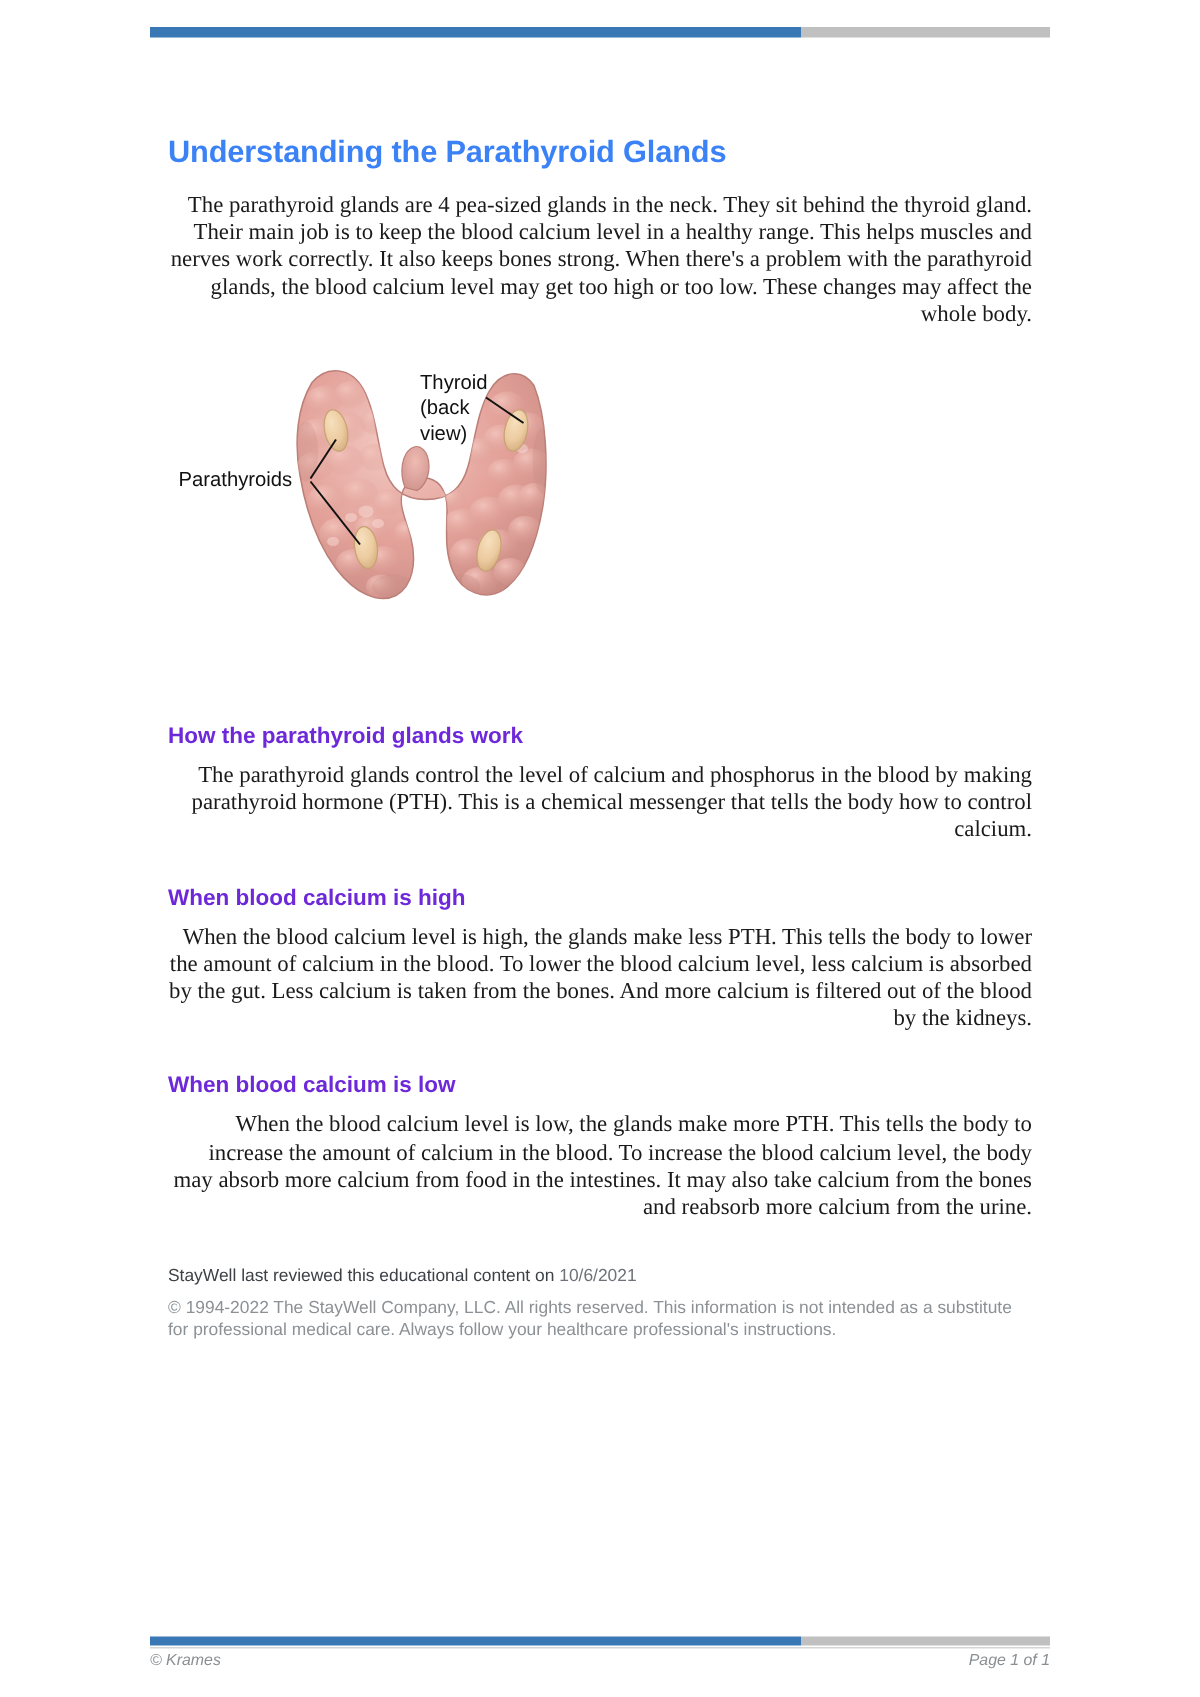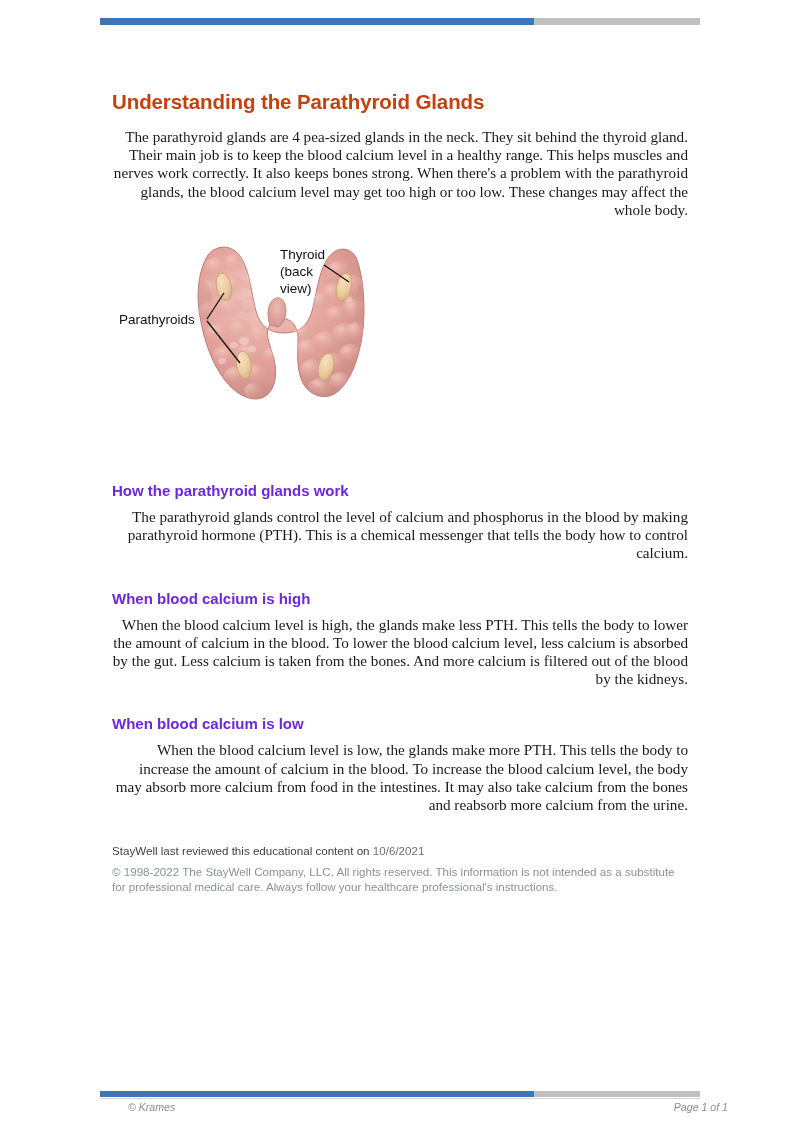--- a/index.html
+++ b/index.html
@@ -33,21 +33,21 @@
     position: absolute;
     left: 112px;
     top: 90px;
     width: 576px;
   }
 
   h1.doc-title {
     font-family: "Liberation Sans", sans-serif;
     font-size: 20.5px;
     font-weight: bold;
-    color: #c2410c;
+    color: #3b82f6;
     margin: 0 0 14px 0;
     letter-spacing: -0.1px;
   }
 
   h2.section-title {
     font-family: "Liberation Sans", sans-serif;
     font-size: 15px;
     font-weight: bold;
     color: #6d28d9;
     margin: 0 0 9px 0;
@@ -121,21 +121,20 @@
     position: absolute;
     left: 100px;
     top: 1101px;
     width: 600px;
     display: flex;
     justify-content: space-between;
     font-family: "Liberation Sans", sans-serif;
     font-style: italic;
     font-size: 10.6px;
     color: #8a8f94;
-    margin-left: 28px;
   }
 </style>
 </head>
 <body>
 
 <div class="page">
 
   <div class="top-rule">
     <div class="rule-blue" style="width:434px;"></div>
     <div class="rule-gray"></div>
@@ -285,21 +284,21 @@
     <div class="section">
       <h2 class="section-title">When blood calcium is low</h2>
       <p class="body-text">When the blood calcium level is low, the glands make more PTH. This tells the body to increase the amount of calcium in the blood. To increase the blood calcium level, the body may absorb more calcium from food in the intestines. It may also take calcium from the bones and reabsorb more calcium from the urine.</p>
     </div>
 
     <div class="review-block">
       <p class="review-line">
         <b>StayWell last reviewed this educational content on</b>
         <span>10/6/2021</span>
       </p>
-      <p class="legal">© 1998-2022 The StayWell Company, LLC. All rights reserved. This information is not intended as a substitute for professional medical care. Always follow your healthcare professional's instructions.</p>
+      <p class="legal">© 1994-2022 The StayWell Company, LLC. All rights reserved. This information is not intended as a substitute for professional medical care. Always follow your healthcare professional's instructions.</p>
     </div>
 
   </div>
 
   <div class="footer-rule">
     <div class="rule-blue" style="width:434px;"></div>
     <div class="rule-gray"></div>
   </div>
   <div class="footer-line"></div>
   <div class="footer-text">

